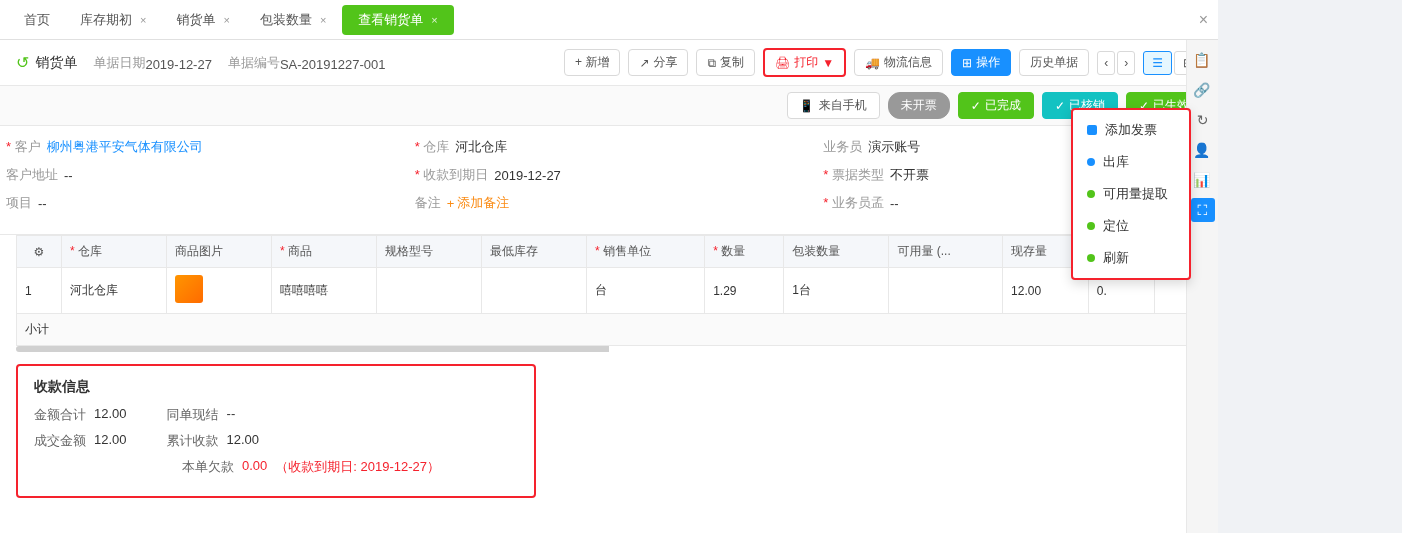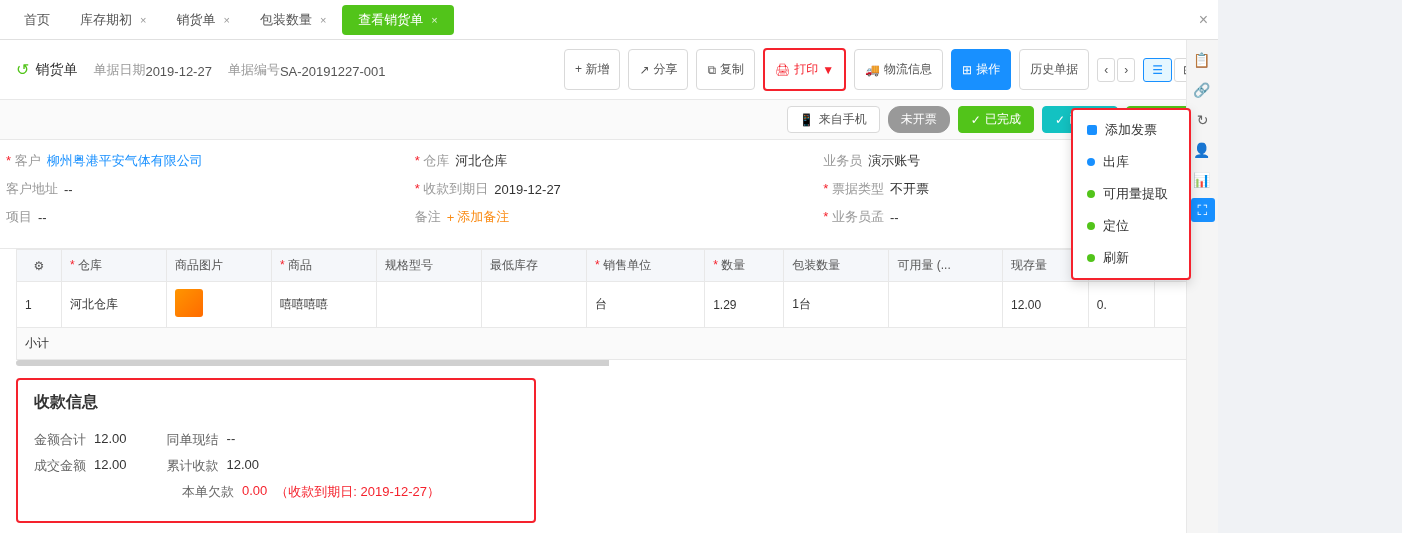--- a/index.html
+++ b/index.html
@@ -22,21 +22,21 @@
     
     .doc-header {
       display: flex; align-items: center; padding: 8px 16px; border-bottom: 1px solid #e8e8e8;
       background: #fff; gap: 16px;
     }
     .doc-title { display: flex; align-items: center; gap: 6px; font-size: 14px; font-weight: 500; color: #333; }
     .doc-title-icon { color: #52c41a; font-size: 16px; }
     .doc-meta { display: flex; align-items: flex-end; font-size: 13px; color: #555; }
     .doc-meta-label { color: #999; }
     .doc-actions { margin-left: auto; display: flex; align-items: center; gap: 8px; }
-    .action-btn { display: flex; align-items: center; gap: 4px; padding: 11px 10px; border: 1px solid #d9d9d9; border-radius: 4px; cursor: pointer; font-size: 12px; color: #555; background: #fff; }
+    .action-btn { display: flex; align-items: center; gap: 4px; padding: 4px 10px; border: 1px solid #d9d9d9; border-radius: 4px; cursor: pointer; font-size: 12px; color: #555; background: #fff; }
     .action-btn.print-btn { border: 2px solid #f5222d; color: #f5222d; font-weight: 500; }
     .action-btn.logistics-btn { color: #555; }
     .action-btn.operations-btn { background: #1890ff; color: #fff; border-color: #1890ff; }
     .action-btn.history-btn { color: #555; }
     .nav-arrows { display: flex; gap: 2px; }
     .nav-arrow { padding: 4px 6px; border: 1px solid #d9d9d9; border-radius: 3px; cursor: pointer; font-size: 12px; color: #555; background: #fff; }
     .view-btns { display: flex; gap: 2px; }
     .view-btn { padding: 4px 8px; border: 1px solid #d9d9d9; border-radius: 3px; cursor: pointer; font-size: 12px; color: #555; background: #fff; }
     .view-btn.active { background: #e6f7ff; border-color: #1890ff; color: #1890ff; }
 
@@ -73,21 +73,21 @@
 
     
     .summary-section {
       margin: 12px 16px;
       border: 2px solid #f5222d;
       border-radius: 4px;
       padding: 12px 16px;
       max-width: 520px;
       background: #fff;
     }
-    .summary-title { font-size: 16px; font-weight: 600; margin-bottom: 18px; color: #333; }
+    .summary-title { font-size: 14px; font-weight: 600; margin-bottom: 10px; color: #333; }
     .summary-row { display: flex; gap: 40px; margin-bottom: 8px; font-size: 13px; }
     .summary-item { display: flex; align-items: flex-start; gap: 8px; }
     .summary-label { color: #666; white-space: nowrap; }
     .summary-value { color: #333; }
     .summary-value.red { color: #f5222d; }
 
     
     .right-sidebar {
       position: absolute; right: 0; top: 0; bottom: 0; width: 32px;
       background: #f5f5f5; border-left: 1px solid #e8e8e8;

